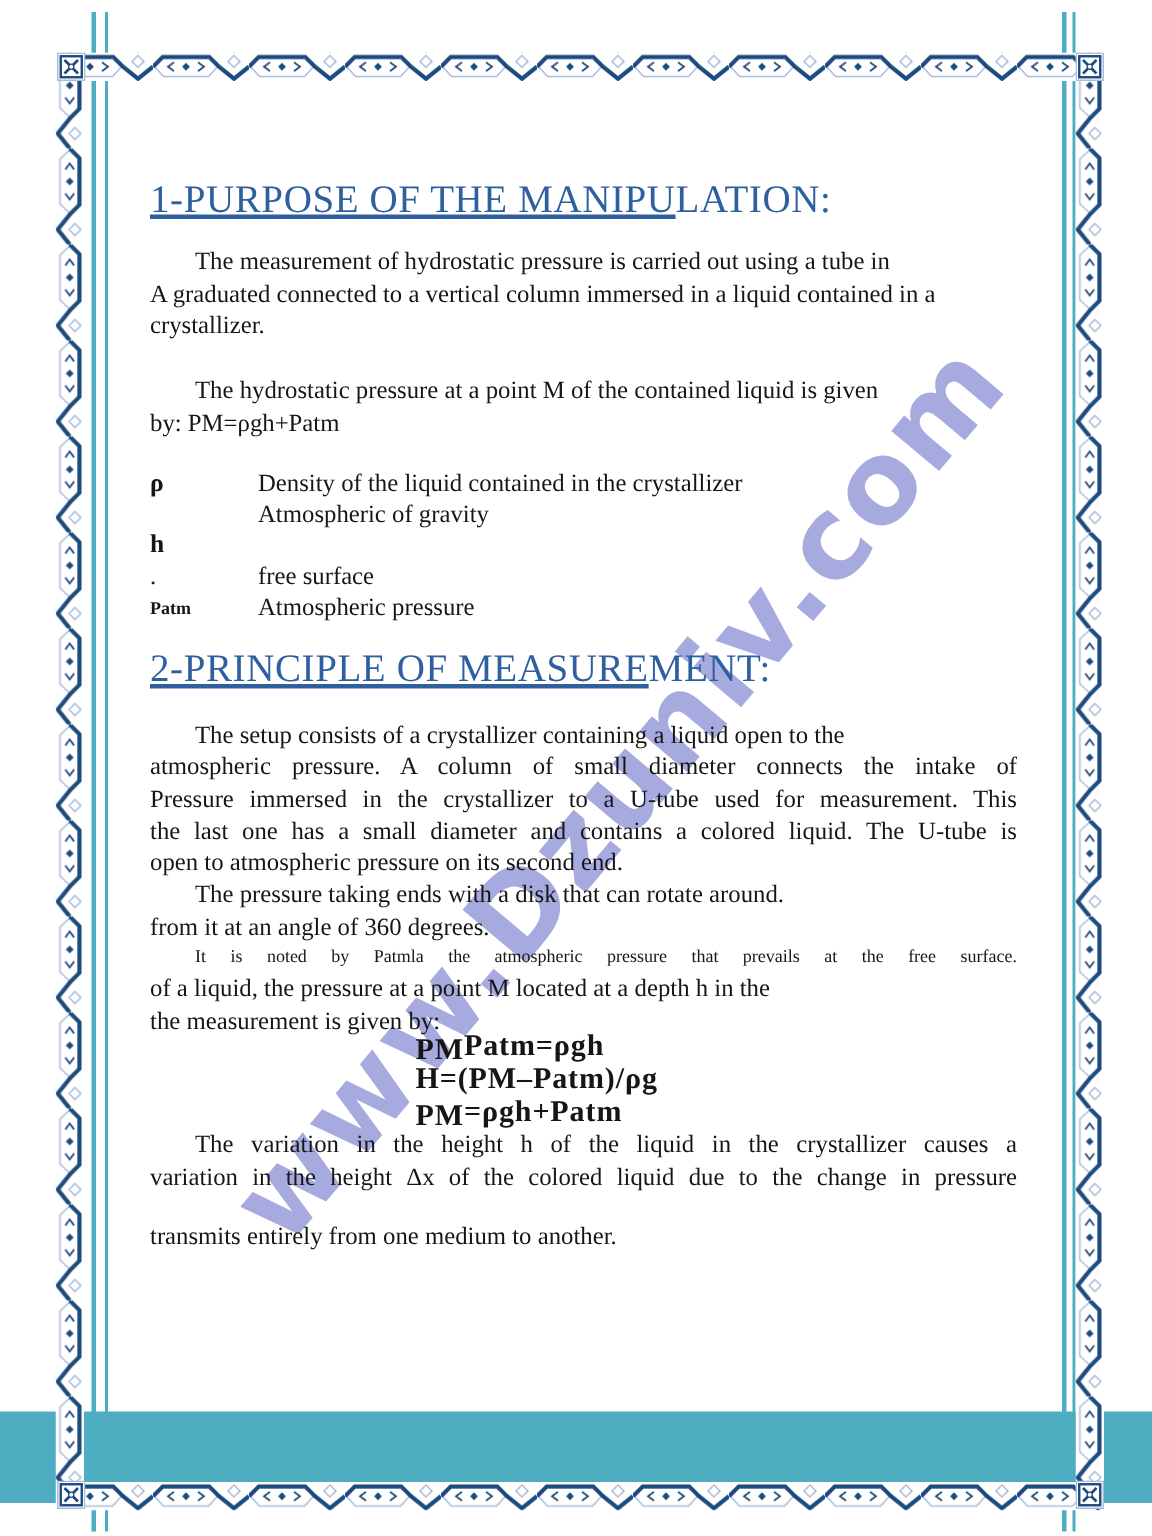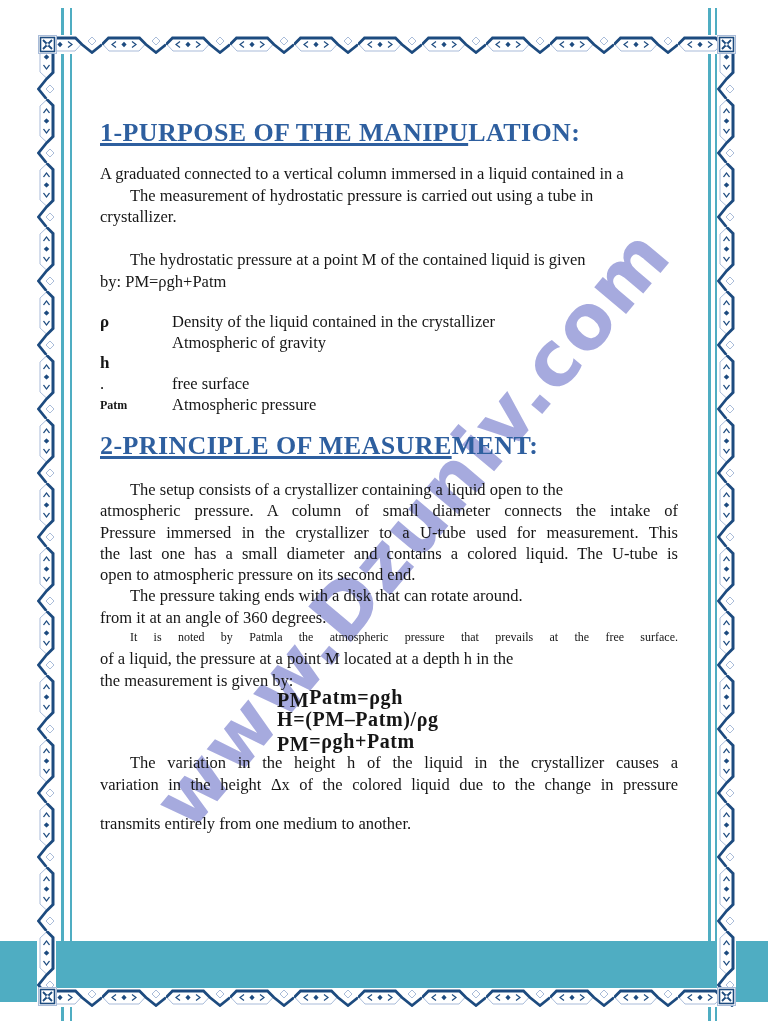--- a/index.html
+++ b/index.html
@@ -18,21 +18,21 @@
   
   #watermark{
     position:absolute;left:412px;top:528px;z-index:4;white-space:nowrap;
     transform:translate(-50%,-50%) rotate(-50deg);
     font-family:"DejaVu Sans",sans-serif;font-weight:bold;
     font-size:76px;letter-spacing:2px;color:rgba(150,155,216,0.85);
   }
   
   #content{position:absolute;left:100px;top:0;width:578px;height:1024px;z-index:5;font-size:16.5px;}
   .block{position:absolute;left:0;width:578px;}
-  .hline{font-weight:bold;font-size:26px;letter-spacing:0.4px;color:#2e5f9f;white-space:nowrap;}
+  .hline{font-weight:normal;font-size:26px;letter-spacing:0.4px;color:#2e5f9f;white-space:nowrap;}
   .hu{text-decoration:underline;text-decoration-thickness:2.5px;}
   .line{line-height:21.5px;}
   .ind{text-indent:30px;}
   .jl{text-align:justify;text-align-last:justify;}
   .sm{font-size:12px;line-height:21px;}
   .defrow{display:grid;grid-template-columns:72px 1fr;line-height:20.7px;}
   .sym{font-weight:bold;font-size:17px;}
   .sym-small{font-weight:bold;font-size:12px;}
   .formula-line{line-height:21.8px;font-weight:bold;font-size:20px;letter-spacing:0.6px;white-space:nowrap;}
   .pm{position:relative;top:3px;}
@@ -118,22 +118,22 @@
 
 <div id="watermark">www.Dzuniv.com</div>
 
 <div id="content">
 
   <div class="block hline" style="top:118px;">
     <span class="hu">1-PURPOSE OF THE MANIPU</span><span>LATION:</span>
   </div>
 
   <div class="block" style="top:163px;">
+    <div class="line ind">The measurement of hydrostatic pressure is carried out using a tube in</div>
     <div class="line">A graduated connected to a vertical column immersed in a liquid contained in a</div>
-    <div class="line ind">The measurement of hydrostatic pressure is carried out using a tube in</div>
     <div class="line">crystallizer.</div>
   </div>
 
   <div class="block" style="top:249px;">
     <div class="line ind">The hydrostatic pressure at a point M of the contained liquid is given</div>
     <div class="line">by: PM=ρgh+Patm</div>
   </div>
 
   <div class="block" style="top:312px;">
     <div class="defrow">

